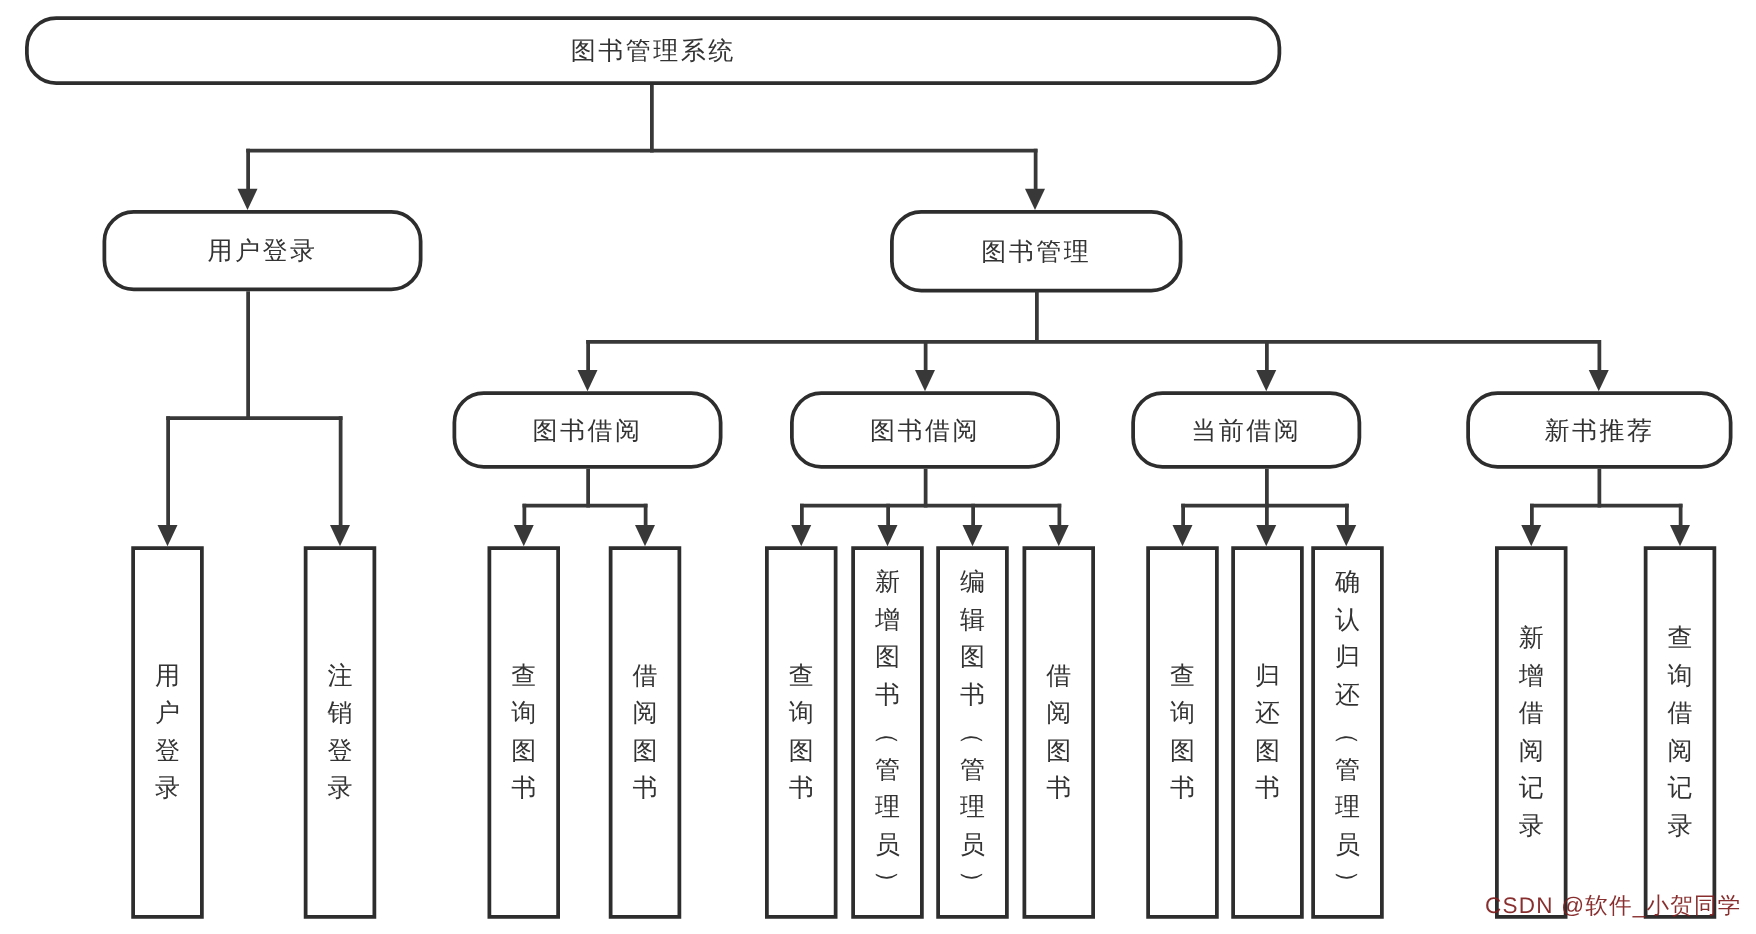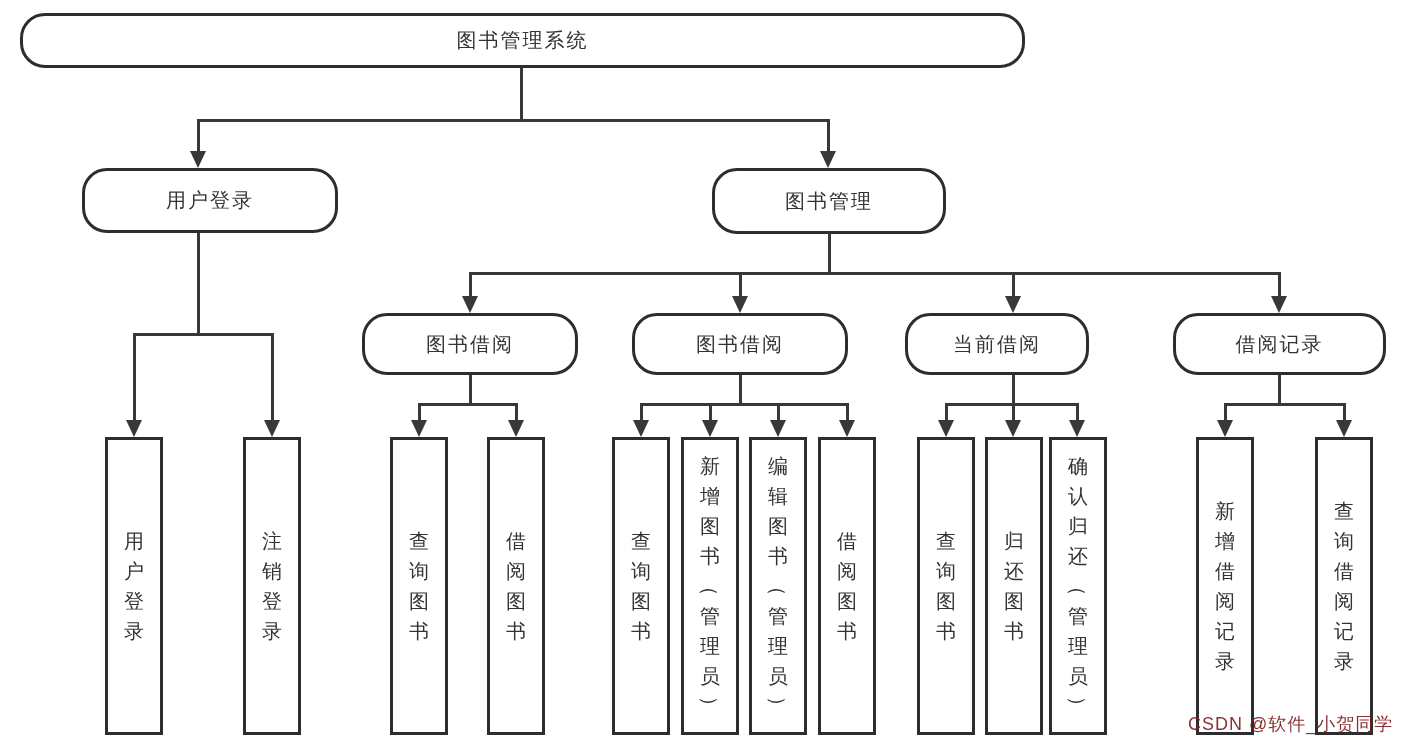--- a/index.html
+++ b/index.html
@@ -62,21 +62,21 @@
   <div class="vline" style="left:739px;top:272px;height:24px;"></div>
   <div class="arrow" style="left:732px;top:296px;"></div>
   <div class="vline" style="left:1012px;top:272px;height:24px;"></div>
   <div class="arrow" style="left:1005px;top:296px;"></div>
   <div class="vline" style="left:1278px;top:272px;height:24px;"></div>
   <div class="arrow" style="left:1271px;top:296px;"></div>
 
   <div class="box hnode" style="left:362px;top:313px;width:216px;height:62px;">图书借阅</div>
   <div class="box hnode" style="left:632px;top:313px;width:216px;height:62px;text-align:right;">图书借阅</div>
   <div class="box hnode" style="left:905px;top:313px;width:184px;height:62px;">当前借阅</div>
-  <div class="box hnode" style="left:1173px;top:313px;width:213px;height:62px;">借阅记录</div>
+  <div class="box hnode" style="left:1173px;top:313px;width:213px;height:62px;">新书推荐</div>
 
   <div class="vline" style="left:469px;top:375px;height:31px;"></div>
   <div class="hline" style="left:418px;top:403px;width:100px;"></div>
   <div class="vline" style="left:418px;top:403px;height:17px;"></div>
   <div class="arrow" style="left:411px;top:420px;"></div>
   <div class="vline" style="left:515px;top:403px;height:17px;"></div>
   <div class="arrow" style="left:508px;top:420px;"></div>
 
   <div class="vline" style="left:739px;top:375px;height:31px;"></div>
   <div class="hline" style="left:640px;top:403px;width:209px;"></div>

